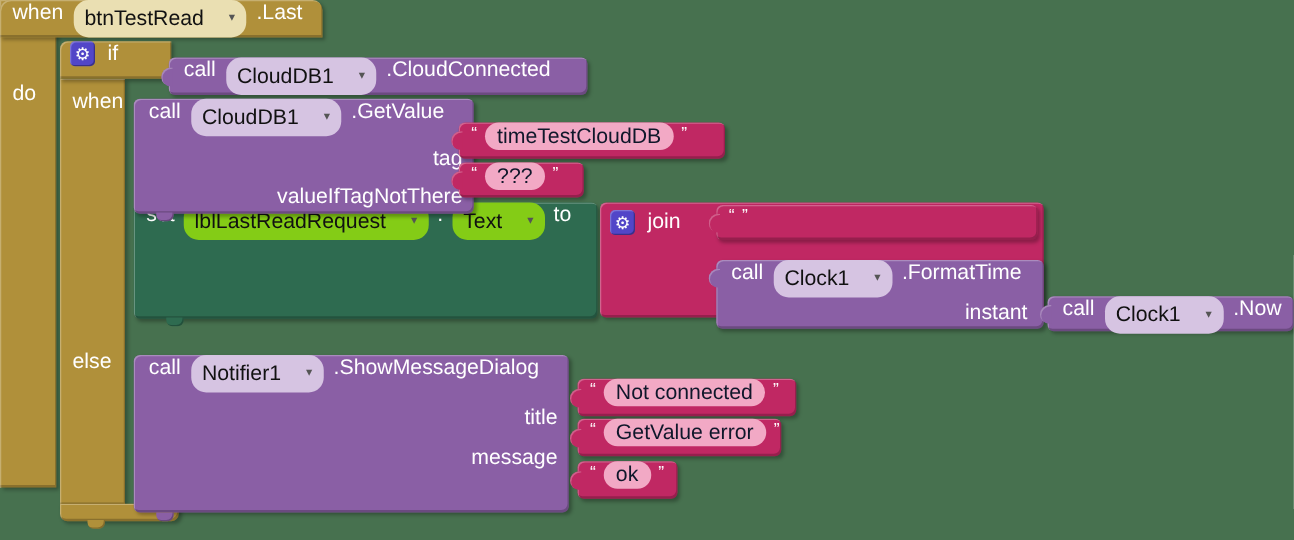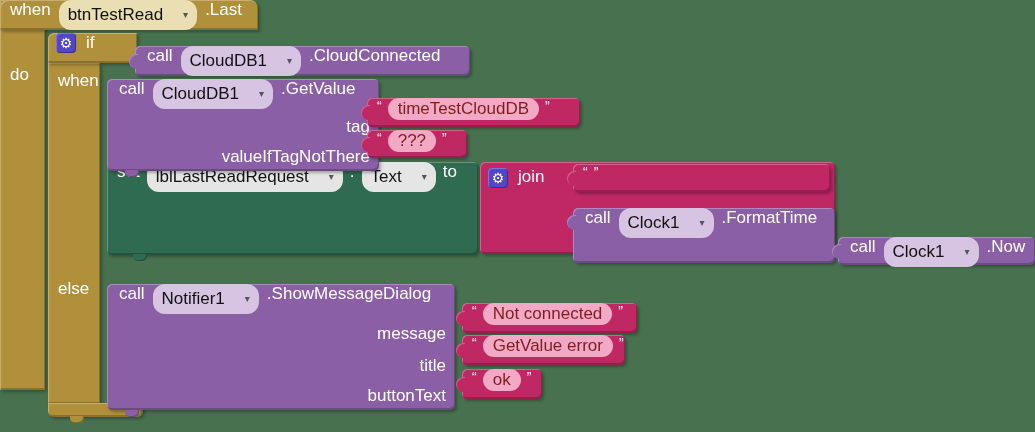--- a/index.html
+++ b/index.html
@@ -24,25 +24,25 @@
   .row    { display:flex; align-items:flex-start; gap:8px; padding-left:12px; }
   .rowend { display:flex; align-items:center; justify-content:flex-end; padding-right:9px; }
 
   .pill {
     display:inline-flex; align-items:center; gap:20px;
     height:30px; padding:0 9px; border-radius:12px;
     color:#111; font-size:17px;
   }
   .pill-gold   { background:#EADFB2; }
   .pill-purple { background:#D6C4E2; }
-  .pill-green  { background:#e5e5e5; }
+  .pill-green  { background:#84cc16; }
   .caret { font-size:10px; color:#555; line-height:1; }
 
   .field {
-    display:inline-block; background:#F2A9C5; color:#7f1d1d;
+    display:inline-block; background:#F2A9C5; color:#0f172a;
     border-radius:11px; padding:1px 10px; font-size:17px;
   }
   .q { font-size:14px; color:#fff; }
 
   .gear {
     position:relative; width:20px; height:20px; flex:0 0 auto;
     background:#5246C8; border-radius:4px;
     display:inline-flex; align-items:center; justify-content:center;
     box-shadow: inset 1px 1px 0 rgba(255,255,255,.25), inset -1px -1px 0 rgba(0,0,0,.3);
   }
@@ -172,20 +172,23 @@
   <div class="blk purple" style="left:573px;top:195px;width:262px;height:55px;">
     <span class="ltab" style="top:7px;"></span>
     <div class="row" style="height:28px;">
       <span>call</span>
       <span class="pill pill-purple">
         <span>Clock1</span>
         <span class="caret">▾</span>
       </span>
       <span>.FormatTime</span>
     </div>
+    <div class="rowend" style="height:27px;padding-right:13px;">
+      <span>instant</span>
+    </div>
   </div>
 
   <div class="blk purple row" style="left:838px;top:224px;width:197px;height:28px;">
     <span class="ltab" style="top:7px;"></span>
     <span>call</span>
     <span class="pill pill-purple">
       <span>Clock1</span>
       <span class="caret">▾</span>
     </span>
     <span>.Now</span>
@@ -194,28 +197,25 @@
   <div class="blk purple" style="left:107px;top:271px;width:348px;height:126px;">
     <div class="row" style="height:34px;">
       <span>call</span>
       <span class="pill pill-purple">
         <span>Notifier1</span>
         <span class="caret">▾</span>
       </span>
       <span>.ShowMessageDialog</span>
     </div>
     <div class="rowend" style="height:32px;">
+      <span>title</span>
+    </div>
+    <div class="rowend" style="height:32px;">
       <span>message</span>
     </div>
-    <div class="rowend" style="height:32px;">
-      <span>title</span>
-    </div>
-    <div class="rowend" style="height:28px;">
-      <span>buttonText</span>
-    </div>
     <span class="plug plug-purple" style="left:18px;bottom:-7px;"></span>
   </div>
 
   <div class="blk magenta row" style="left:462px;top:303px;width:175px;height:30px;gap:6px;padding-left:10px;">
     <span class="ltab" style="top:8px;"></span>
     <span class="q">“</span>
     <span class="field">Not connected</span>
     <span class="q">”</span>
   </div>
 

